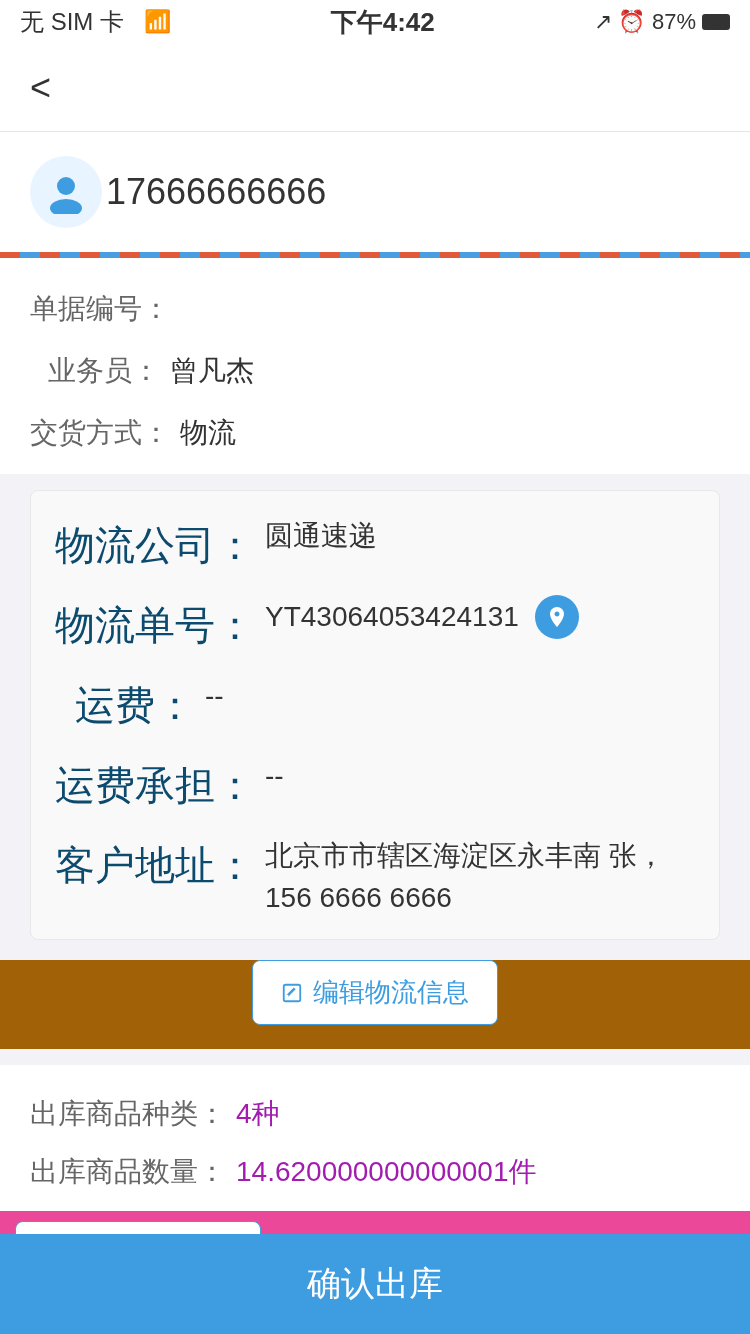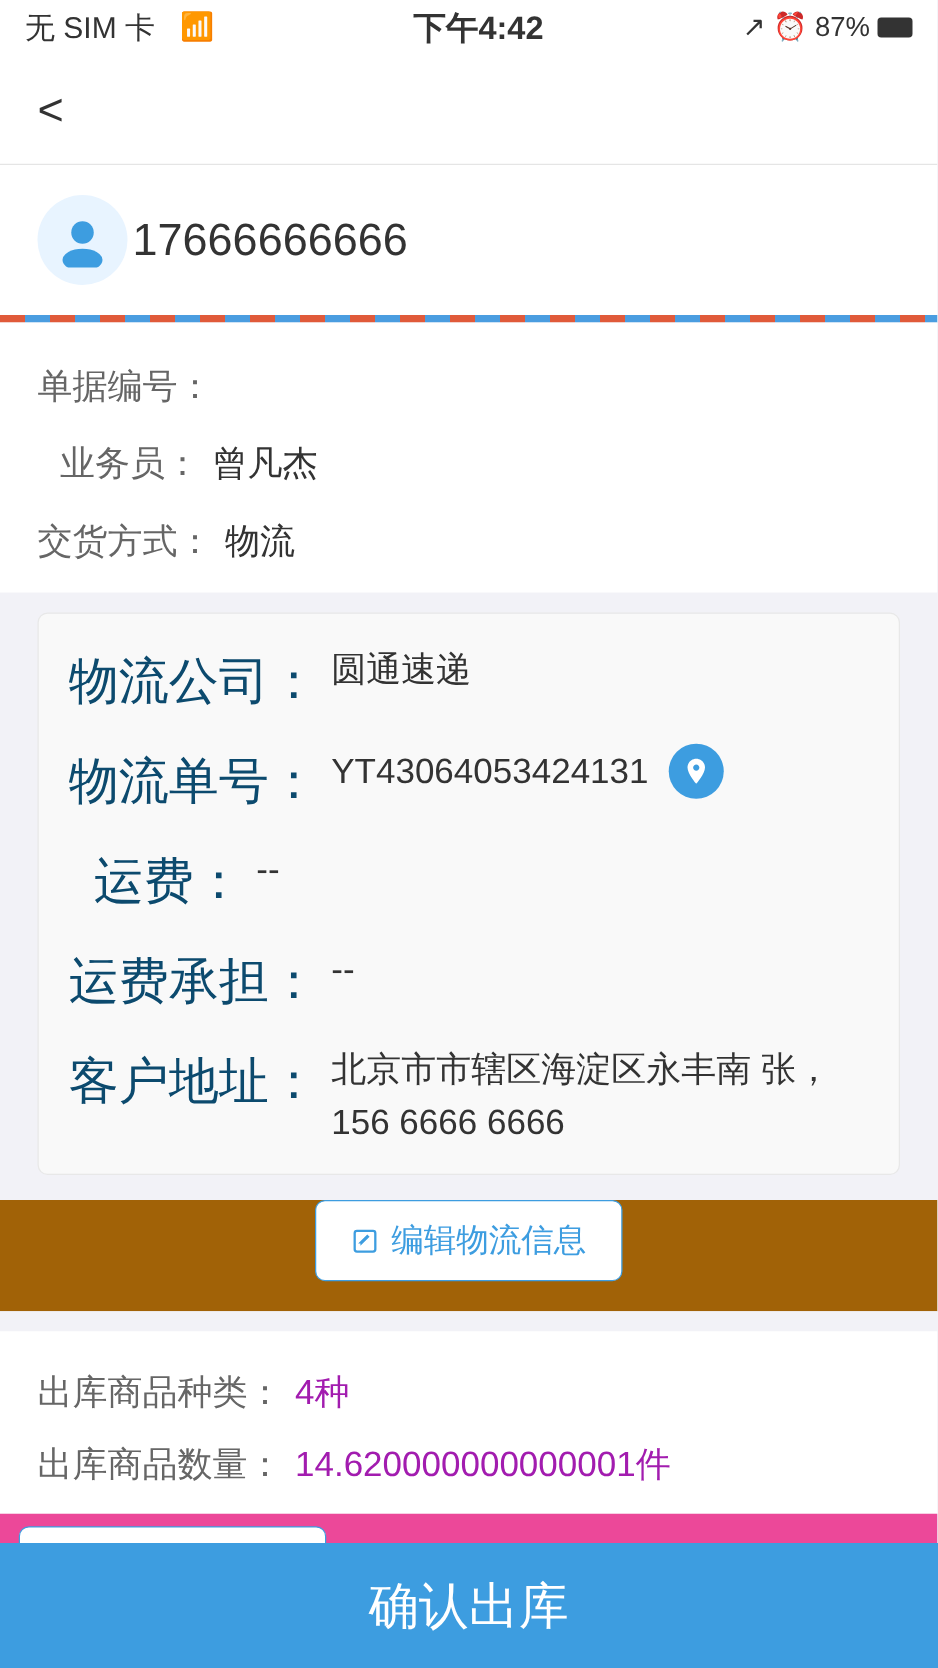--- a/index.html
+++ b/index.html
@@ -237,21 +237,21 @@
       position: fixed;
       bottom: 0;
       width: 750px;
       background: #3d9de0;
     }
     .confirm-btn {
       width: 100%;
       height: 100px;
       background: #3d9de0;
       color: #fff;
-      font-size: 40px;
+      font-size: 34px;
       font-weight: 500;
       border: none;
       cursor: pointer;
       display: flex;
       align-items: center;
       justify-content: center;
     }
 
     .wifi-icon { font-size: 22px; }
   </style>

